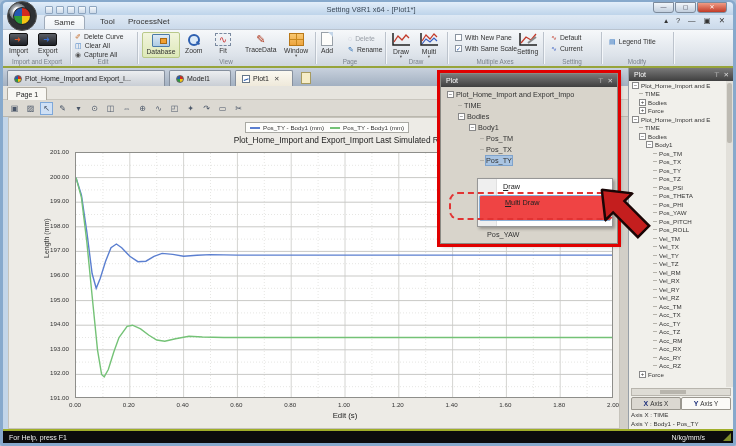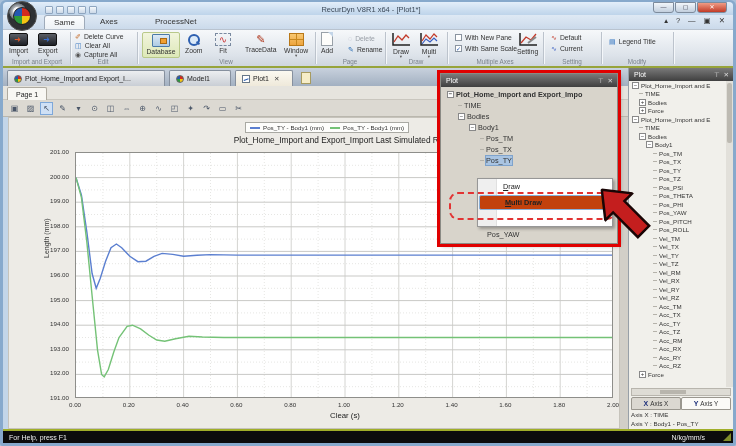--- a/index.html
+++ b/index.html
@@ -114,53 +114,53 @@
 
   
   #redrect { left:437px; top:70px; width:184px; height:177px; border:3px solid #e00000; z-index:40; pointer-events:none; }
   #fpanel { left:440px; top:73px; width:178px; height:171px; background:#d8d4cb; border:1px solid #8a8a84; box-shadow:2px 2px 4px rgba(0,0,0,.35); z-index:30; }
   #ftree { position:absolute; left:2px; top:15px; width:174px; }
   #ftree .trow { height:11px; font-size:7.3px; }
   #fpartial { position:absolute; left:46px; top:156px; font-size:7.3px; color:#333; }
   #ctxmenu { left:477px; top:178px; width:136px; height:49px; background:#fff; border:1px solid #979797; box-shadow:2px 2px 3px rgba(0,0,0,.3); z-index:45; }
   #ctxmenu .gutter { position:absolute; left:0; top:0; width:19px; height:100%; background:#efefef; border-right:1px solid #e0e0e0; }
   .mitem { position:relative; height:16px; line-height:16px; padding-left:25px; font-size:7.3px; color:#222; }
-  .mitem.hl { background:#c2410c; border:1px solid #8ab0d8; border-radius:2px; margin:0 1px; height:15px; line-height:14px;font-weight:bold; }
+  .mitem.hl { background:#ef4444; border:1px solid #8ab0d8; border-radius:2px; margin:0 1px; height:26px; line-height:14px; }
   #reddash { left:449px; top:192px; width:167px; height:28px; border:2px dashed #e23333; border-radius:9px; z-index:50; pointer-events:none; }
   #arrowbox { left:597px; top:179px; width:62px; height:40px; transform:rotate(45deg); transform-origin:14px 20px; z-index:55; }
 </style>
 </head>
 <body>
 
 <div id="root">
   <div class="abs" id="frame"></div>
 
   <div class="abs" id="titlebar">
     <div class="abs qat">
       <span class="qat-btn"></span>
       <span class="qat-btn"></span>
       <span class="qat-btn"></span>
       <span class="qat-btn"></span>
       <span class="qat-btn"></span>
     </div>
-    <div class="abs" id="win-title">RecurDyn V8R1 x64 - [Plot1*]</div>
+    <div class="abs" id="win-title">Setting V8R1 x64 - [Plot1*]</div>
     <div class="winbtns">
       <div class="wbtn">—</div>
       <div class="wbtn">▢</div>
       <div class="wbtn close">✕</div>
     </div>
   </div>
   <div class="abs" id="app-logo">
       <span class="ball"></span>
     </div>
 
   <div class="abs" id="tabrow">
     <div class="rtab active" style="left:41px;">Same</div>
-    <div class="rtab" style="left:88px;">Axes</div>
-    <div class="rtab" style="left:143px;">ProcessNet</div>
+    <div class="rtab" style="left:88px;">Tool</div>
+    <div class="rtab" style="left:116px;">ProcessNet</div>
     <div class="mdi-ctrls">
       <span>▴</span>
       <span>?</span>
       <span>—</span>
       <span>▣</span>
       <span>✕</span>
     </div>
   </div>
 
   <div class="abs" id="ribbon">
@@ -382,21 +382,21 @@
         <line x1="0" y1="98.4" x2="538" y2="98.4" stroke="#c9c9c6" stroke-width="1"></line>
         <line x1="0" y1="123" x2="538" y2="123" stroke="#c9c9c6" stroke-width="1"></line>
         <line x1="0" y1="147.6" x2="538" y2="147.6" stroke="#c9c9c6" stroke-width="1"></line>
         <line x1="0" y1="172.2" x2="538" y2="172.2" stroke="#c9c9c6" stroke-width="1"></line>
         <line x1="0" y1="196.8" x2="538" y2="196.8" stroke="#c9c9c6" stroke-width="1"></line>
         <line x1="0" y1="221.4" x2="538" y2="221.4" stroke="#c9c9c6" stroke-width="1"></line>
         <polyline points="0.0,24.6 5.4,41.8 10.8,78.7 16.1,120.5 20.2,135.3 24.2,125.5 29.6,108.2 35.0,94.7 40.4,91.0 45.7,94.7 53.8,103.3 61.9,108.7 69.9,108.2 78.0,103.3 86.1,100.4 96.8,101.4 107.6,103.3 121.0,102.3 134.5,101.6 161.4,102.1 215.2,102.1 269.0,102.1 322.8,102.1 403.5,102.1 538.0,102.1" fill="none" stroke="#5b7fd0" stroke-width="1.4"></polyline>
         <polyline points="0.0,24.6 5.4,44.3 10.8,88.6 16.1,142.7 21.5,196.8 25.6,221.4 28.2,223.9 32.3,216.5 37.7,199.3 43.0,184.5 51.1,173.4 56.5,172.2 64.6,175.9 72.6,182.0 80.7,187.0 88.8,188.2 99.5,185.7 113.0,183.3 126.4,184.0 148.0,184.5 188.3,184.5 269.0,184.5 349.7,184.5 430.4,184.5 538.0,184.5" fill="none" stroke="#74c276" stroke-width="1.4"></polyline>
       </svg>
     <div id="ylabel">Length (mm)</div>
-    <div id="xlabel">Clear (s)</div>
+    <div id="xlabel">Edit (s)</div>
     <div id="yticks">
         <div class="ytick" style="top: 30px;">201.00</div>
         <div class="ytick" style="top: 54.6px;">200.00</div>
         <div class="ytick" style="top: 79.2px;">199.00</div>
         <div class="ytick" style="top: 103.8px;">198.00</div>
         <div class="ytick" style="top: 128.4px;">197.00</div>
         <div class="ytick" style="top: 153px;">196.00</div>
         <div class="ytick" style="top: 177.6px;">195.00</div>
         <div class="ytick" style="top: 202.2px;">194.00</div>
         <div class="ytick" style="top: 226.8px;">193.00</div>
@@ -600,21 +600,21 @@
 
   <div class="abs" id="fpanel">
     <div class="paneltitle">
       <span>Plot</span>
       <span class="pticons">
           <span>⊤</span>
           <span>✕</span>
         </span>
     </div>
     <div id="ftree">
-        <div class="trow" style="height: 11px; font-size: 7.3px; padding-left: 4px; font-weight: bold;">
+        <div class="trow" style="height: 11px; font-size: 7.3px; padding-left: 4px;">
           <span class="exp">−</span>
           <span class="tlabel">Plot_Home_Import and Export_Impo</span>
         </div>
         <div class="trow" style="height: 11px; font-size: 7.3px; padding-left: 15px;">
           <span class="dash"></span>
           <span class="tlabel">TIME</span>
         </div>
         <div class="trow" style="height: 11px; font-size: 7.3px; padding-left: 15px;">
           <span class="exp">−</span>
           <span class="tlabel">Bodies</span>

